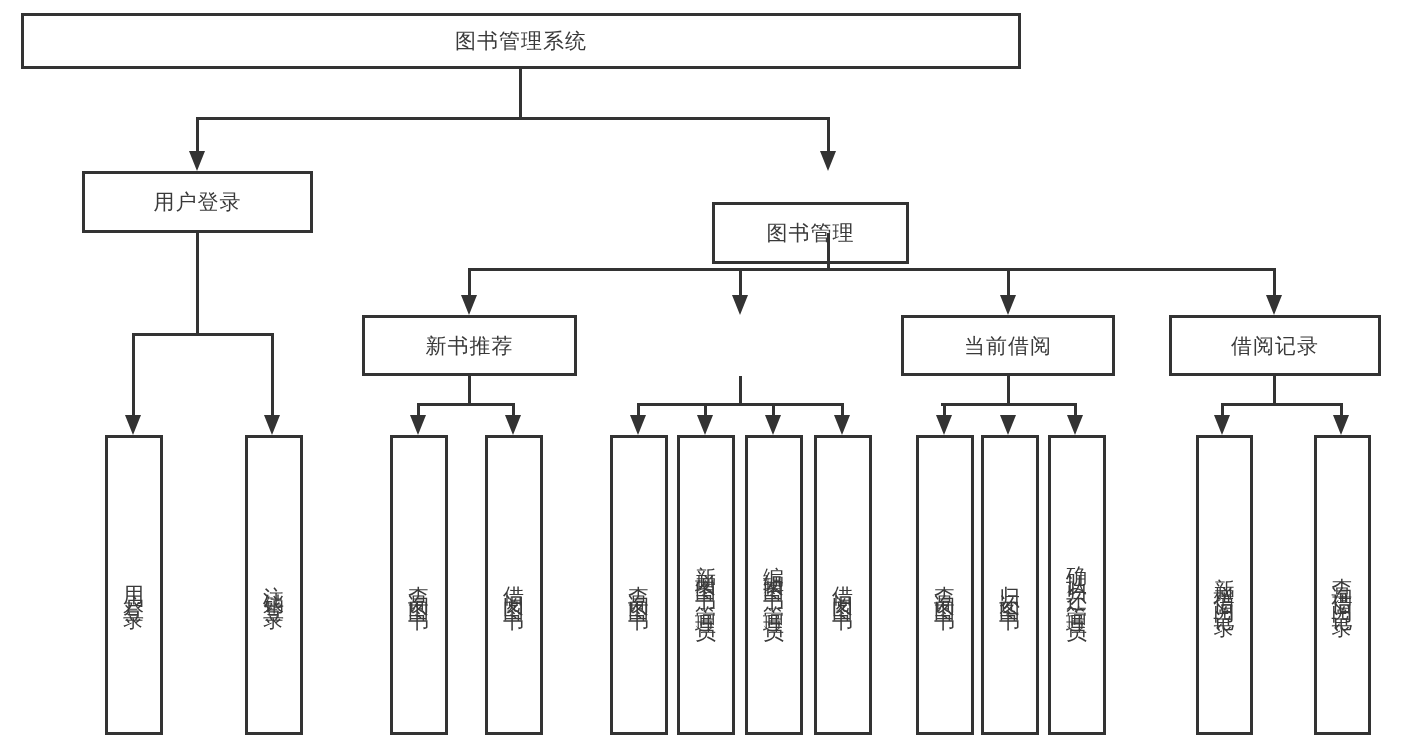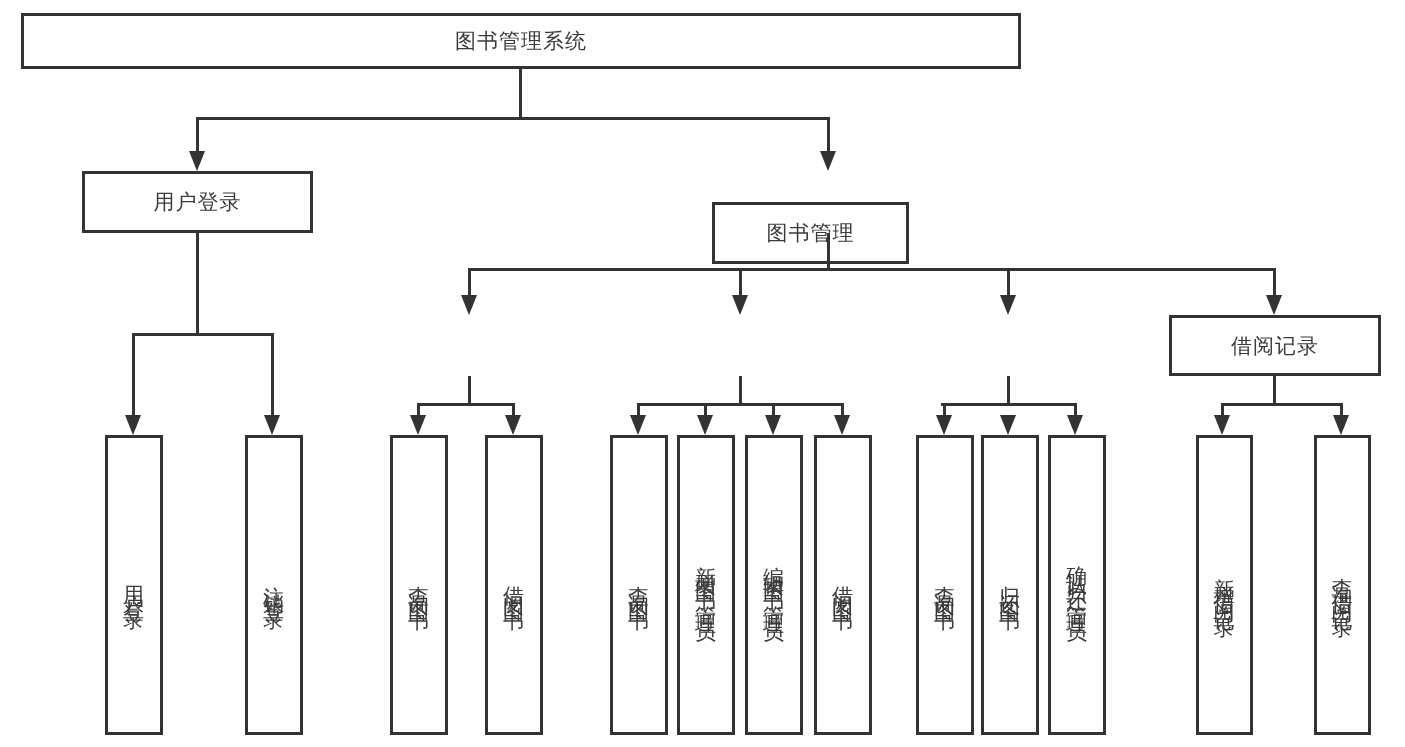--- a/index.html
+++ b/index.html
@@ -57,20 +57,22 @@
   <div class="hline" style="left:468px;top:268px;width:808px;"></div>
   <div class="vline" style="left:468px;top:268px;height:28px;"></div>
   <div class="arr" style="left:461px;top:295px;"></div>
   <div class="vline" style="left:739px;top:268px;height:28px;"></div>
   <div class="arr" style="left:732px;top:295px;"></div>
   <div class="vline" style="left:1007px;top:268px;height:28px;"></div>
   <div class="arr" style="left:1000px;top:295px;"></div>
   <div class="vline" style="left:1273px;top:268px;height:28px;"></div>
   <div class="arr" style="left:1266px;top:295px;"></div>
 
+  <div class="node" style="left:362px;top:315px;width:215px;height:61px;">新书推荐</div>
+  <div class="node" style="left:901px;top:315px;width:214px;height:61px;">当前借阅</div>
   <div class="node" style="left:1169px;top:315px;width:212px;height:61px;">借阅记录</div>
 
   <div class="vline" style="left:468px;top:376px;height:30px;"></div>
   <div class="hline" style="left:417px;top:403px;width:97px;"></div>
   <div class="vline" style="left:417px;top:403px;height:13px;"></div>
   <div class="arr" style="left:410px;top:415px;"></div>
   <div class="vline" style="left:512px;top:403px;height:13px;"></div>
   <div class="arr" style="left:505px;top:415px;"></div>
 
   <div class="vline" style="left:739px;top:376px;height:30px;"></div>

